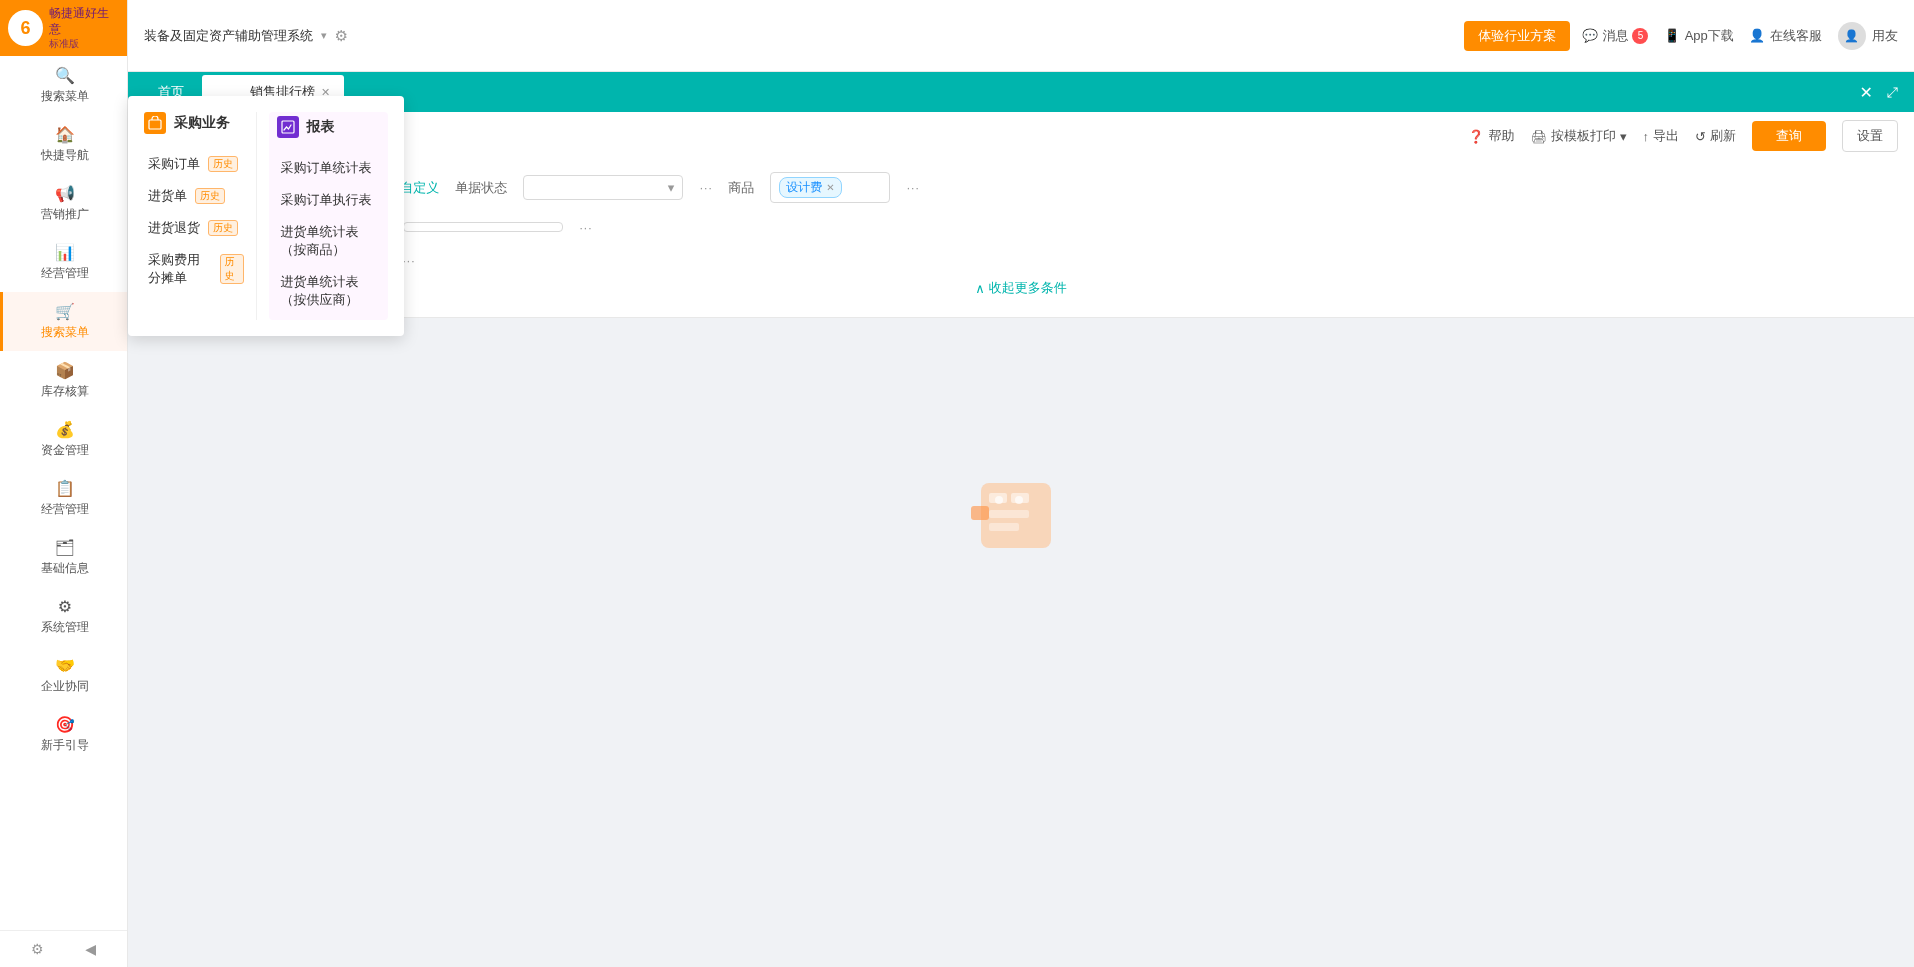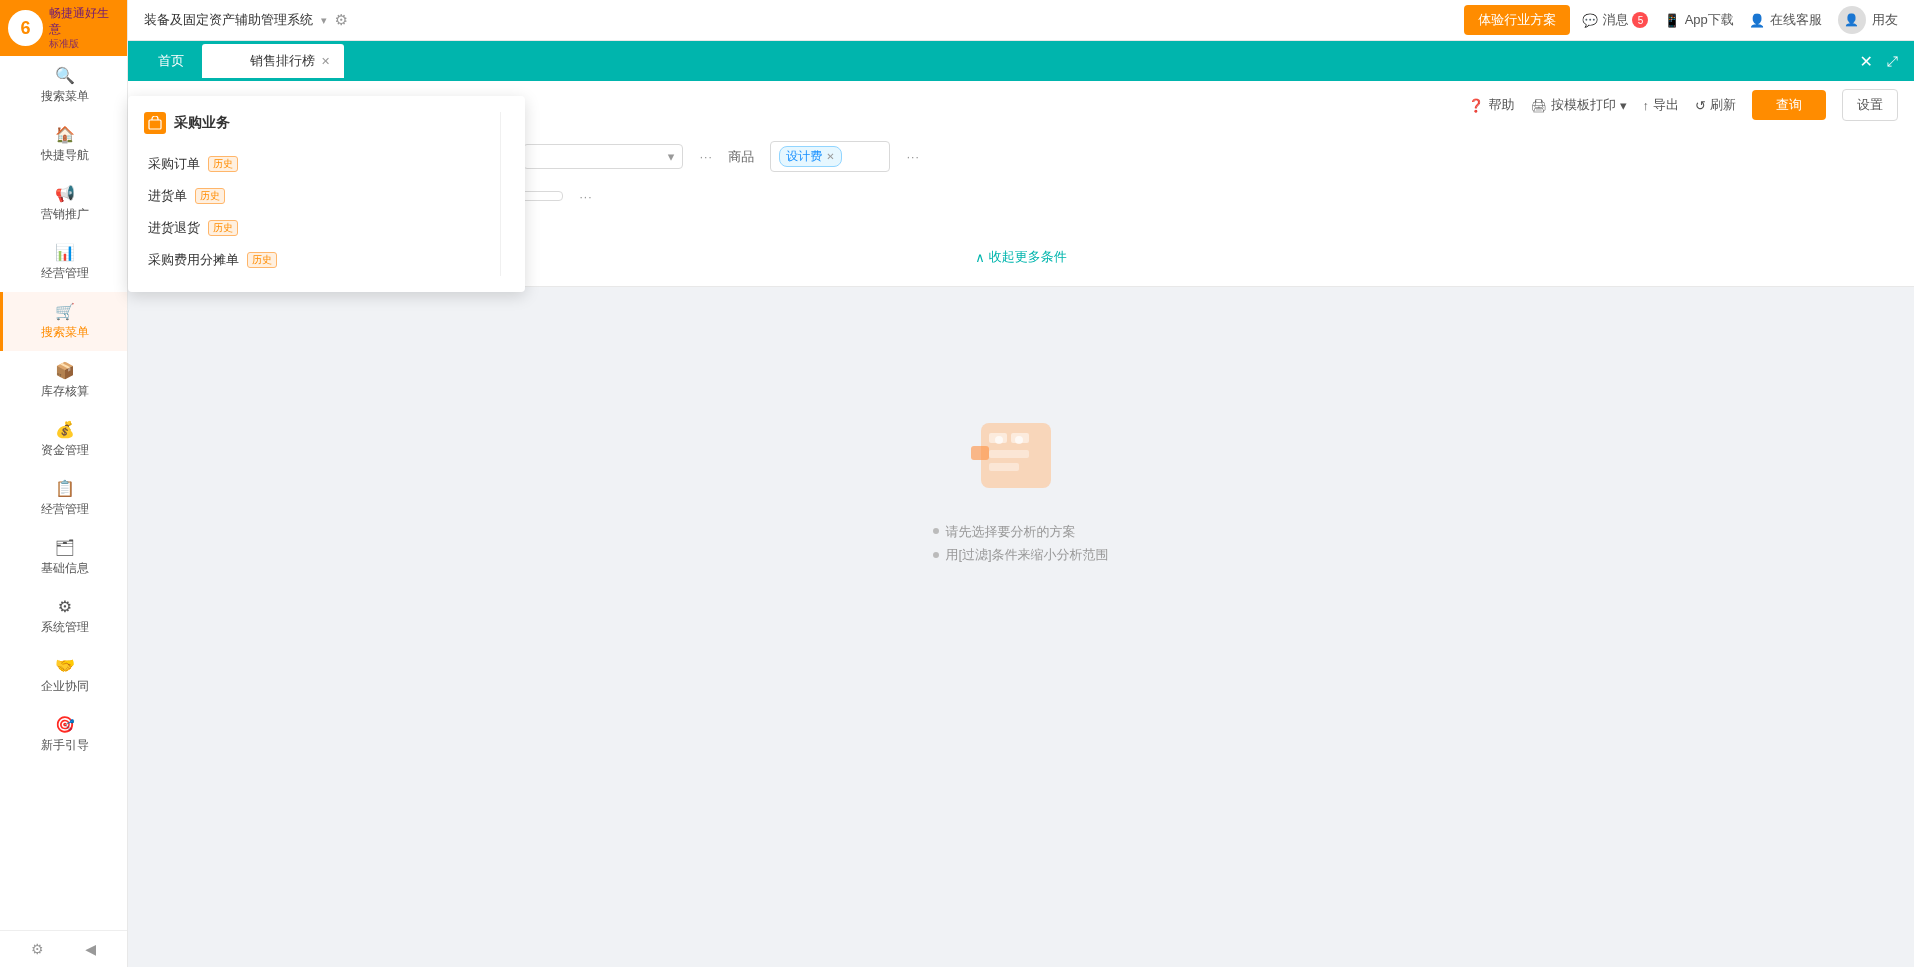--- a/index.html
+++ b/index.html
@@ -51,21 +51,21 @@
       border-top: 1px solid #eee;
     }
     .sidebar-footer-btn { cursor: pointer; color: #999; font-size: 14px; }
 
     
     .main { flex: 1; display: flex; flex-direction: column; overflow: hidden; }
 
     
     .topbar {
       background: #fff;
-      height: 41px;
+      height: 72px;
       display: flex; align-items: center;
       padding: 0 16px;
       border-bottom: 1px solid #e8e8e8;
       gap: 12px;
     }
     .topbar-title { font-size: 13px; color: #333; flex: 1; display: flex; align-items: center; gap: 8px; }
     .topbar-title-text { font-weight: 500; }
     .topbar-chevron { color: #999; font-size: 11px; }
     .topbar-gear { color: #999; cursor: pointer; font-size: 15px; }
     .topbar-industry-btn {
@@ -157,21 +157,21 @@
 
     
     .dropdown-overlay {
       position: absolute;
       top: 96px; 
       left: 128px;
       background: #fff;
       border-radius: 4px;
       box-shadow: 0 4px 16px rgba(0,0,0,0.15);
       z-index: 200;
-      width: 397px;
+      width: 276px;
       padding: 16px;
     }
     .dropdown-cols { display: flex; gap: 0; }
     .dropdown-col { flex: 1; }
     .dropdown-col-header {
       display: flex; align-items: center; gap: 8px;
       font-weight: bold; color: #333; font-size: 14px;
       margin-bottom: 10px;
       padding-bottom: 4px;
     }
@@ -410,30 +410,20 @@
           <rect x="20" y="15" width="70" height="65" rx="8" fill="#ffb980" opacity="0.5"></rect>
           <rect x="10" y="38" width="18" height="14" rx="3" fill="#ff9040" opacity="0.6"></rect>
           <rect x="28" y="25" width="18" height="10" rx="2" fill="#fff" opacity="0.5"></rect>
           <rect x="50" y="25" width="18" height="10" rx="2" fill="#fff" opacity="0.5"></rect>
           <rect x="28" y="42" width="40" height="8" rx="2" fill="#fff" opacity="0.4"></rect>
           <rect x="28" y="55" width="30" height="8" rx="2" fill="#fff" opacity="0.4"></rect>
           <circle cx="38" cy="32" r="4" fill="#fff" opacity="0.7"></circle>
           <circle cx="58" cy="32" r="4" fill="#fff" opacity="0.7"></circle>
         </svg>
       </div>
-      <div class="empty-text">
-        <div class="empty-text-item">
-          <span class="empty-dot"></span>
-          <span>请先选择要分析的方案</span>
-        </div>
-        <div class="empty-text-item">
-          <span class="empty-dot"></span>
-          <span>用[过滤]条件来缩小分析范围</span>
-        </div>
-      </div>
     </div>
   </div>
 </div>
 
 <div class="dropdown-overlay">
   <div class="dropdown-cols">
 
     <div class="dropdown-col">
       <div class="dropdown-col-header">
         <div class="dropdown-col-icon">
@@ -458,15 +448,39 @@
         <span class="history-badge">历史</span>
       </div>
       <div class="dropdown-menu-item">
         <span>采购费用分摊单</span>
         <span class="history-badge">历史</span>
       </div>
     </div>
 
     <div class="dropdown-divider"></div>
 
+    <div class="dropdown-col right-col-bg">
+      <div class="dropdown-col-header">
+        <div class="dropdown-col-icon purple">
+          <svg width="14" height="14" viewBox="0 0 14 14" fill="none">
+            <rect x="1" y="1" width="12" height="12" rx="1" stroke="white" stroke-width="1.2"></rect>
+            <path d="M3 10l2.5-3 2 2 2.5-4" stroke="white" stroke-width="1.2" stroke-linecap="round"></path>
+          </svg>
+        </div>
+        <span>报表</span>
+      </div>
+
+      <div class="dropdown-menu-item">
+        <span>采购订单统计表</span>
+      </div>
+      <div class="dropdown-menu-item">
+        <span>采购订单执行表</span>
+      </div>
+      <div class="dropdown-menu-item">
+        <span>进货单统计表（按商品）</span>
+      </div>
+      <div class="dropdown-menu-item">
+        <span>进货单统计表（按供应商）</span>
+      </div>
+    </div>
 
   </div>
 </div>
 
 </body></html>

